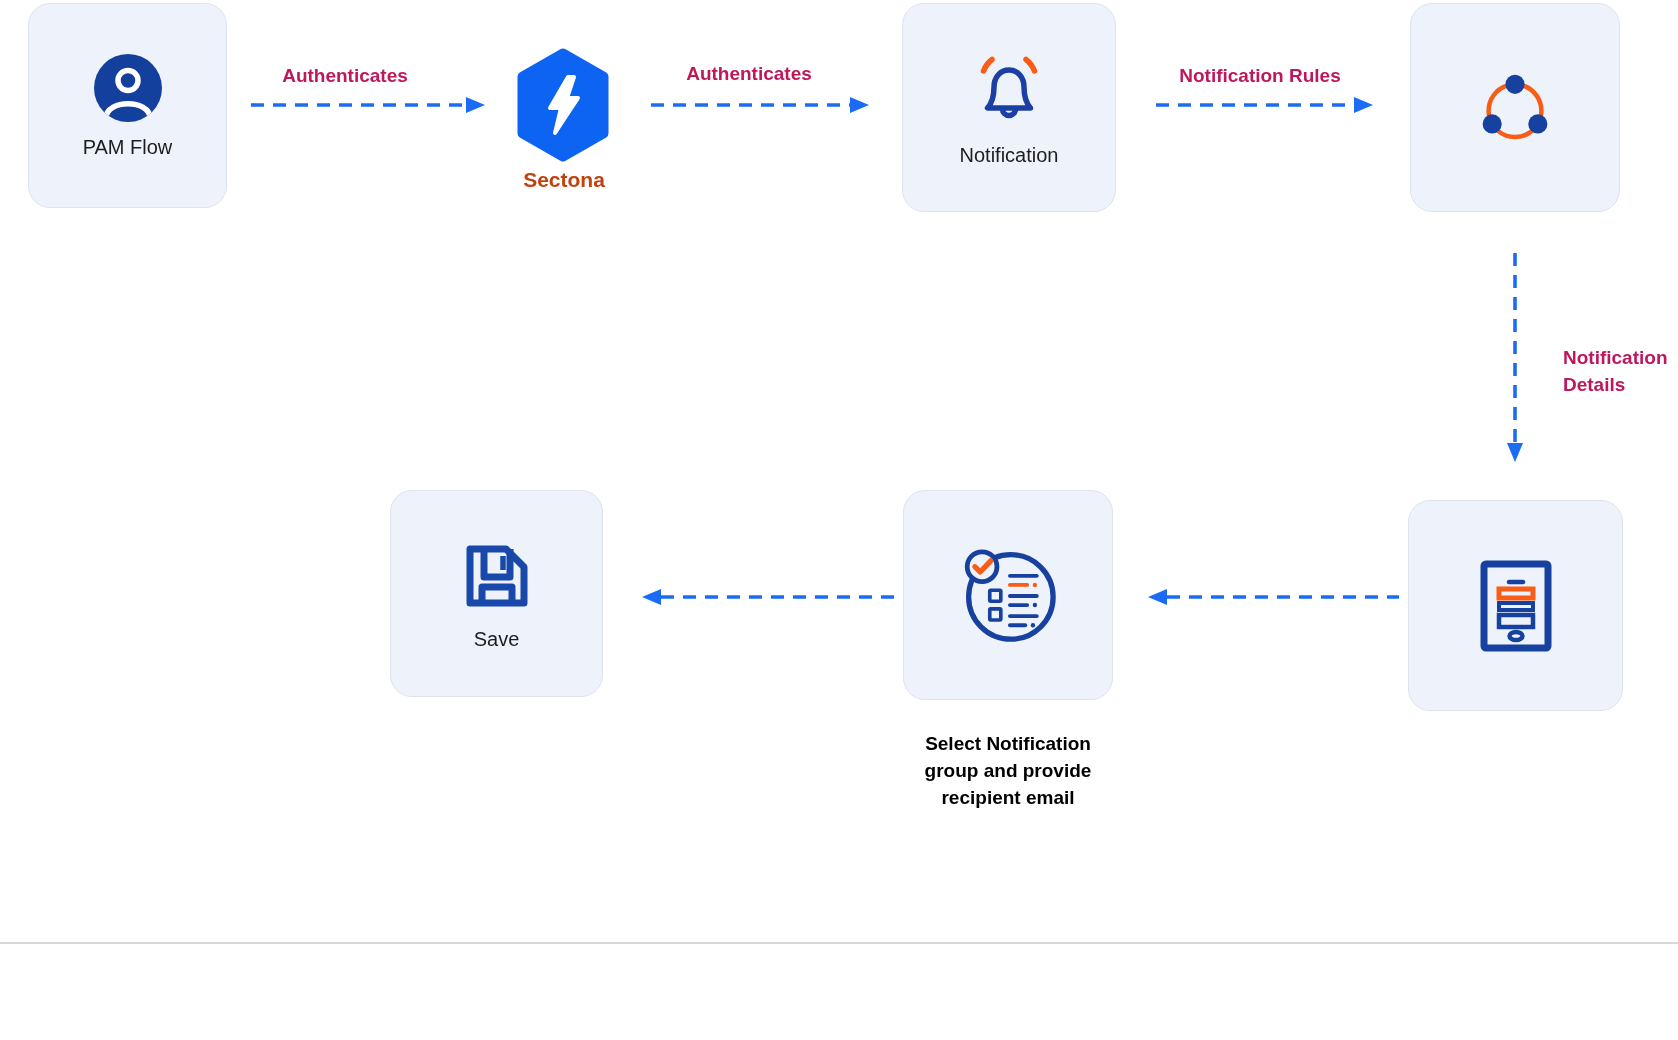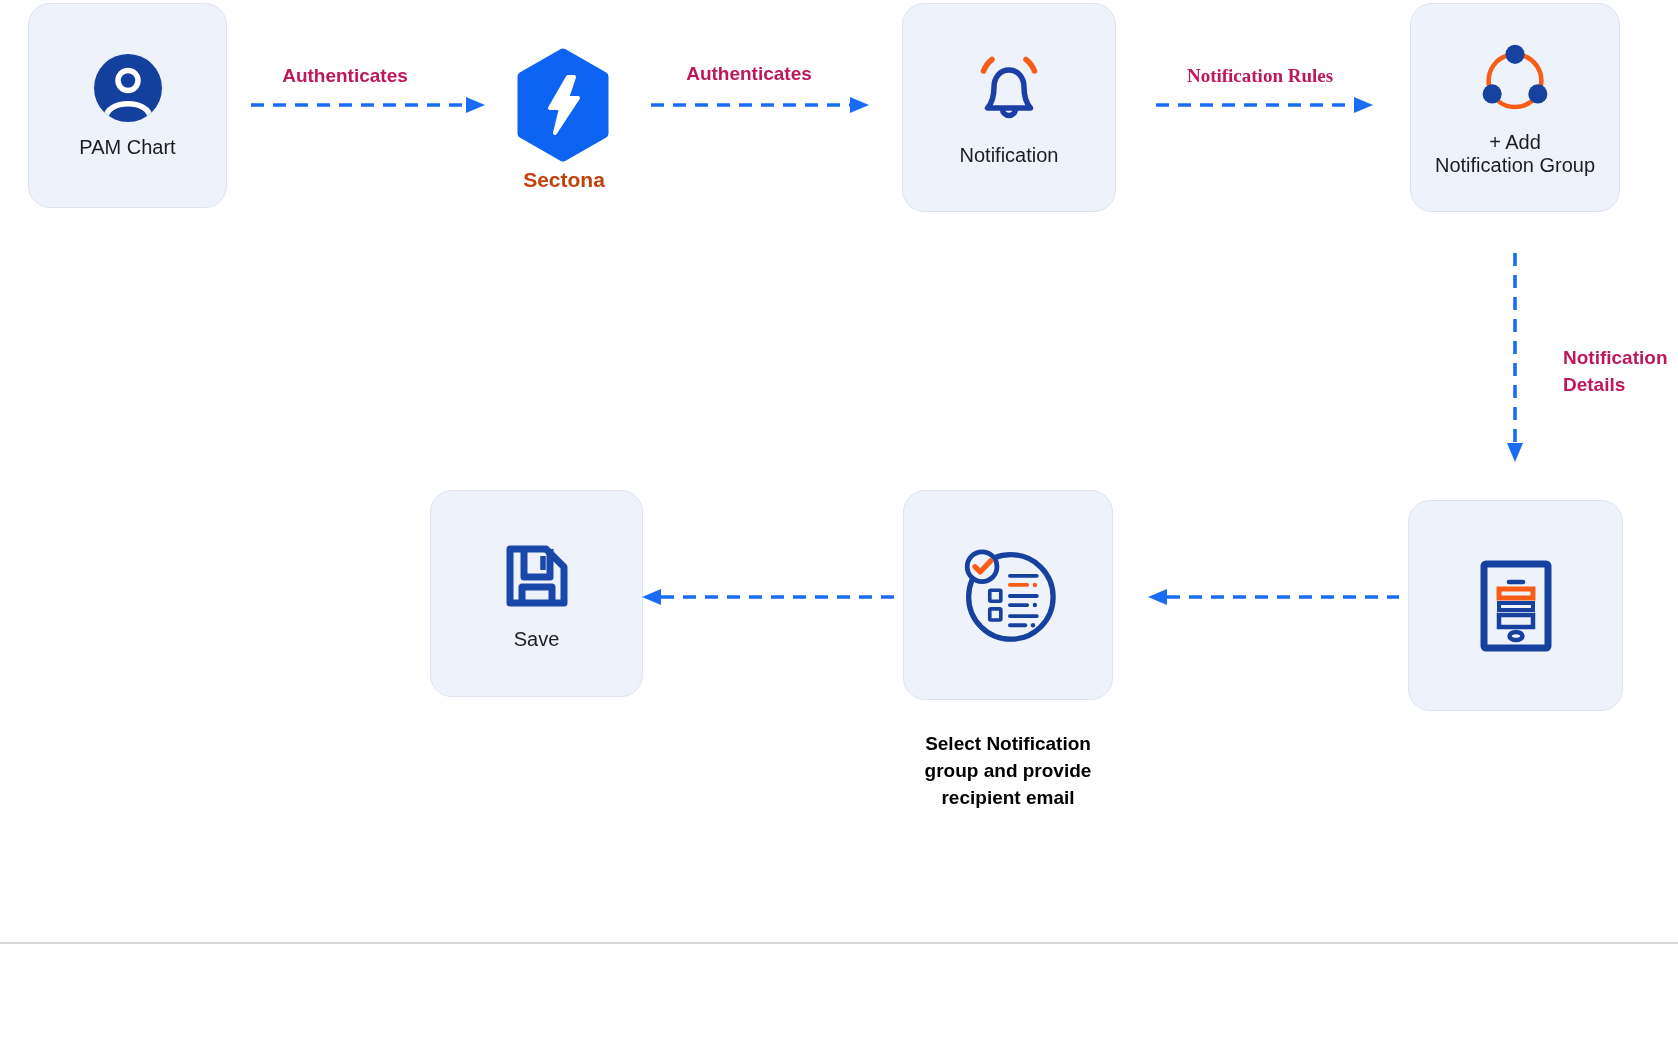--- a/index.html
+++ b/index.html
@@ -45,21 +45,21 @@
           <clipPath id="uclip">
             <circle cx="35" cy="35" r="34"></circle>
           </clipPath>
         </defs>
       <circle cx="35" cy="35" r="34" fill="#14409d"></circle>
       <g clip-path="url(#uclip)" stroke="#ffffff" stroke-width="5.5" fill="none" stroke-linecap="round">
         <circle cx="35" cy="27.5" r="10"></circle>
         <path d="M13,65 C13,46 57,46 57,65"></path>
       </g>
     </svg>
-    <div class="card-label">PAM Chart</div>
+    <div class="card-label">PAM Flow</div>
   </div>
 
   <svg class="edge-arrow" style="left:513px;top:48px;" width="100" height="114" viewBox="0 0 100 114">
     <polygon points="50,5 91,28.5 91,85.5 50,109 9,85.5 9,28.5" fill="#0d63f2" stroke="#0d63f2" stroke-width="9" stroke-linejoin="round"></polygon>
     <path d="M55,29 L37,60 H48 L42,85 L65,50 H54 L61,29 Z" fill="#ffffff" stroke="#ffffff" stroke-width="4" stroke-linejoin="round"></path>
   </svg>
   <div class="brand-label" style="left:494px;top:168px;width:140px;">Sectona</div>
 
   <div class="card" style="left:902px;top:3px;width:214px;height:209px;">
     <svg width="84" height="82" viewBox="0 0 84 82">
@@ -73,22 +73,20 @@
     <div class="card-label">Notification</div>
   </div>
 
   <div class="card" style="left:1410px;top:3px;width:210px;height:209px;">
     <svg width="82" height="80" viewBox="0 0 90 88">
       <circle cx="45" cy="47" r="29" fill="none" stroke="#f95c17" stroke-width="5" stroke-dasharray="40.7 20" stroke-dashoffset="35.5" stroke-linecap="round"></circle>
       <circle cx="45" cy="18" r="10.5" fill="#17419f"></circle>
       <circle cx="19.9" cy="61.5" r="10.5" fill="#17419f"></circle>
       <circle cx="70.1" cy="61.5" r="10.5" fill="#17419f"></circle>
     </svg>
-    <div class="card-label">+ Add
-Notification Group</div>
   </div>
 
   <div class="card" style="left:1408px;top:500px;width:215px;height:211px;">
     <svg width="74" height="92" viewBox="0 0 74 92">
       <g fill="none" stroke-linecap="round">
         <rect x="5" y="4" width="64" height="84" rx="2" stroke="#17419f" stroke-width="7"></rect>
         <path d="M30,22 H44" stroke="#17419f" stroke-width="4.5"></path>
         <rect x="20" y="29" width="34" height="9" stroke="#f95c17" stroke-width="5"></rect>
         <rect x="20" y="43" width="34" height="7" stroke="#17419f" stroke-width="4"></rect>
         <rect x="20" y="55" width="34" height="12" stroke="#17419f" stroke-width="4.5"></rect>
@@ -114,21 +112,21 @@
       <rect x="33" y="45" width="11.5" height="11.5" rx="1" fill="none" stroke="#17419f" stroke-width="3.8"></rect>
       <rect x="33" y="64.5" width="11.5" height="11.5" rx="1" fill="none" stroke="#17419f" stroke-width="3.8"></rect>
       <circle cx="25" cy="20.5" r="15.5" fill="#eef2fa" stroke="#17419f" stroke-width="5"></circle>
       <path d="M17.5,20.5 l5.5,5.5 l11,-11.5" fill="none" stroke="#f95c17" stroke-width="5.5" stroke-linecap="round" stroke-linejoin="round"></path>
     </svg>
   </div>
   <div class="node-caption" style="left:878px;top:730px;width:260px;">Select Notification
 group and provide
 recipient email</div>
 
-  <div class="card" style="left:390px;top:490px;width:213px;height:207px;margin-left:40px;">
+  <div class="card" style="left:390px;top:490px;width:213px;height:207px;">
     <svg width="78" height="78" viewBox="0 0 78 78">
       <g fill="none" stroke="#1849aa" stroke-width="7" stroke-linejoin="round">
         <path d="M12,12 H48 L66,30 V66 H12 Z"></path>
         <path d="M26,12 V40 H52 V12"></path>
         <path d="M24,66 V50 H54 V66"></path>
       </g>
       <path d="M45,19 V33" fill="none" stroke="#1849aa" stroke-width="5.5"></path>
     </svg>
     <div class="card-label">Save</div>
   </div>
@@ -142,21 +140,21 @@
   <svg class="edge-arrow" style="left:650px;top:96px;" width="222" height="18">
     <line x1="1" y1="9" x2="200" y2="9" stroke="#1b6cf5" stroke-width="3.6" stroke-dasharray="13 9"></line>
     <polygon points="200,1 219,9 200,17" fill="#1b6cf5"></polygon>
   </svg>
   <div class="edge-label" style="left:649px;top:60px;width:200px;">Authenticates</div>
 
   <svg class="edge-arrow" style="left:1155px;top:96px;" width="221" height="18">
     <line x1="1" y1="9" x2="199" y2="9" stroke="#1b6cf5" stroke-width="3.6" stroke-dasharray="13 9"></line>
     <polygon points="199,1 218,9 199,17" fill="#1b6cf5"></polygon>
   </svg>
-  <div class="edge-label" style="left:1150px;top:62px;width:220px;font-family:Liberation Serif, serif;">Notification Rules</div>
+  <div class="edge-label" style="left:1150px;top:62px;width:220px;">Notification Rules</div>
 
   <svg class="edge-arrow" style="left:1506px;top:252px;" width="18" height="212">
     <line x1="9" y1="1" x2="9" y2="191" stroke="#1b6cf5" stroke-width="3.6" stroke-dasharray="13 9"></line>
     <polygon points="1,191 9,210 17,191" fill="#1b6cf5"></polygon>
   </svg>
   <div class="edge-label" style="left:1563px;top:344px;width:130px;text-align:left;">Notification
 Details</div>
 
   <svg class="edge-arrow" style="left:1148px;top:588px;" width="252" height="18">
     <polygon points="19,1 0,9 19,17" fill="#1b6cf5"></polygon>

